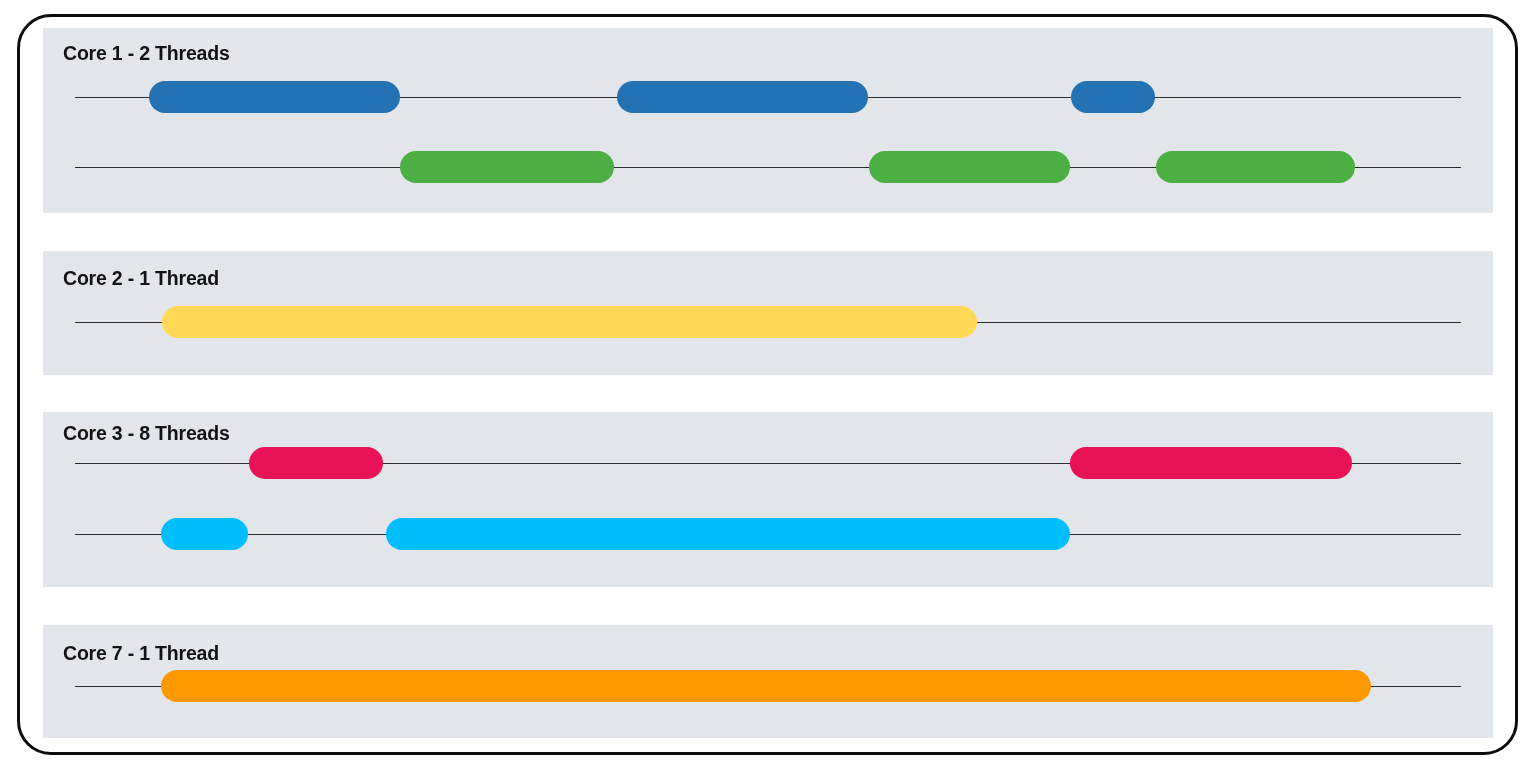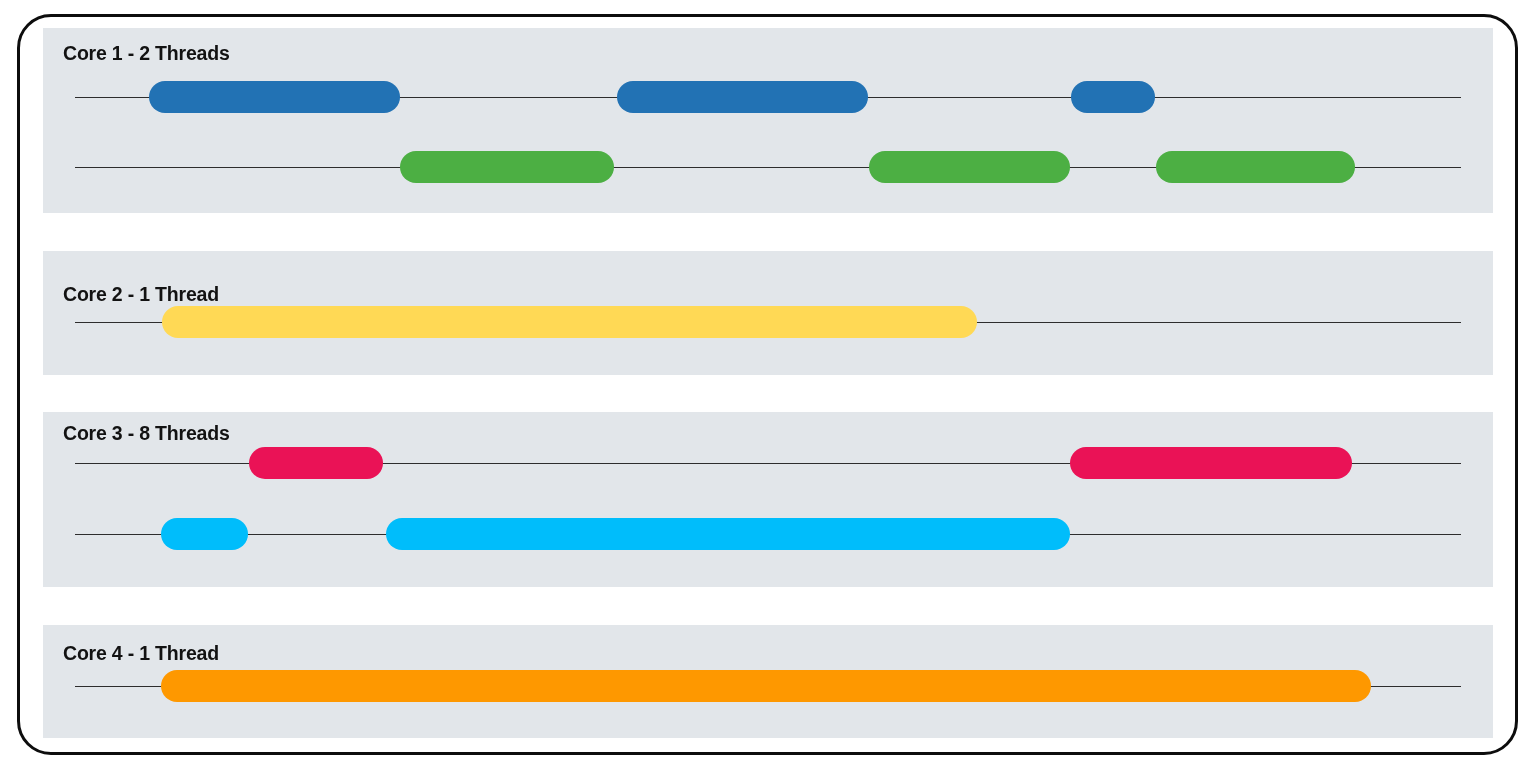--- a/index.html
+++ b/index.html
@@ -86,41 +86,41 @@
           <div class="task-bar" style="left: 1028px; width: 84px; background: rgb(34, 114, 180);"></div>
         </div>
         <div class="thread-row" style="top: 119px;">
           <div class="track-line" style="background: rgb(45, 45, 45);"></div>
           <div class="task-bar" style="left: 357px; width: 214px; background: rgb(76, 175, 67);"></div>
           <div class="task-bar" style="left: 826px; width: 201px; background: rgb(76, 175, 67);"></div>
           <div class="task-bar" style="left: 1113px; width: 199px; background: rgb(76, 175, 67);"></div>
         </div>
       </div>
       <div class="core-panel" style="top: 251px; height: 124px; background: rgb(226, 230, 234);">
-        <div class="core-title" style="top: 32px;">Core 2 - 1 Thread</div>
+        <div class="core-title" style="top: 16px;">Core 2 - 1 Thread</div>
         <div class="thread-row" style="top: 51px;">
           <div class="track-line" style="background: rgb(45, 45, 45);"></div>
           <div class="task-bar" style="left: 119px; width: 815px; background: rgb(255, 217, 85);"></div>
         </div>
       </div>
       <div class="core-panel" style="top: 412px; height: 175px; background: rgb(226, 230, 234);">
         <div class="core-title" style="top: 10px;">Core 3 - 8 Threads</div>
         <div class="thread-row" style="top: 31px;">
           <div class="track-line" style="background: rgb(45, 45, 45);"></div>
           <div class="task-bar" style="left: 206px; width: 134px; background: rgb(234, 18, 86);"></div>
           <div class="task-bar" style="left: 1027px; width: 282px; background: rgb(234, 18, 86);"></div>
         </div>
         <div class="thread-row" style="top: 102px;">
           <div class="track-line" style="background: rgb(45, 45, 45);"></div>
           <div class="task-bar" style="left: 118px; width: 87px; background: rgb(0, 189, 251);"></div>
           <div class="task-bar" style="left: 343px; width: 684px; background: rgb(0, 189, 251);"></div>
         </div>
       </div>
       <div class="core-panel" style="top: 625px; height: 113px; background: rgb(226, 230, 234);">
-        <div class="core-title" style="top: 17px;">Core 4 - 1 Thread</div>
+        <div class="core-title" style="top: 17px;">Core 7 - 1 Thread</div>
         <div class="thread-row" style="top: 41px;">
           <div class="track-line" style="background: rgb(45, 45, 45);"></div>
           <div class="task-bar" style="left: 118px; width: 1210px; background: rgb(254, 152, 0);"></div>
         </div>
       </div>
     </div>
 
 </div>
 
 </body></html>

